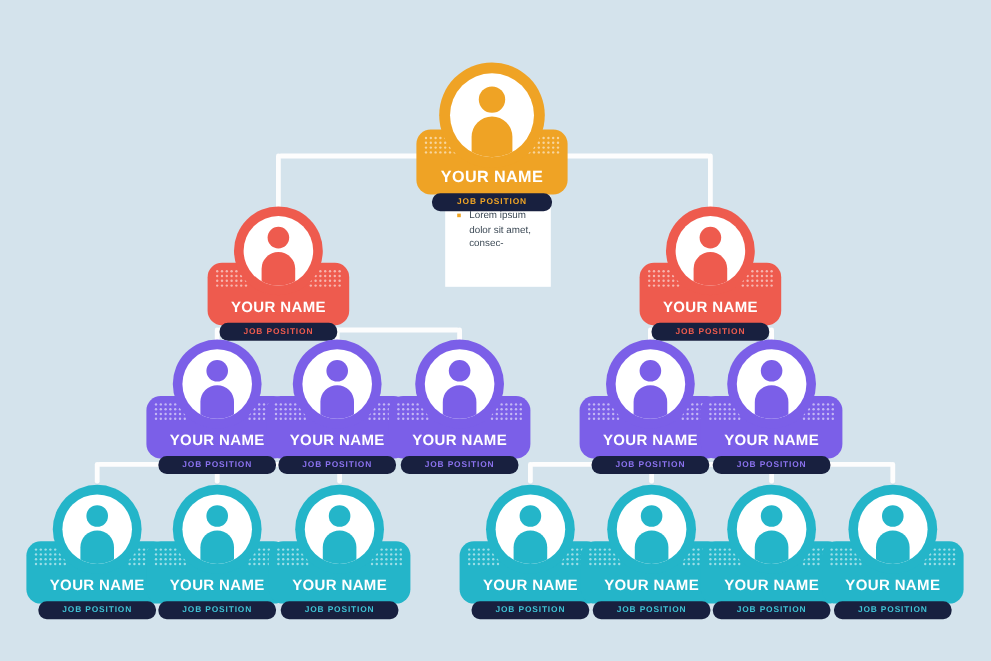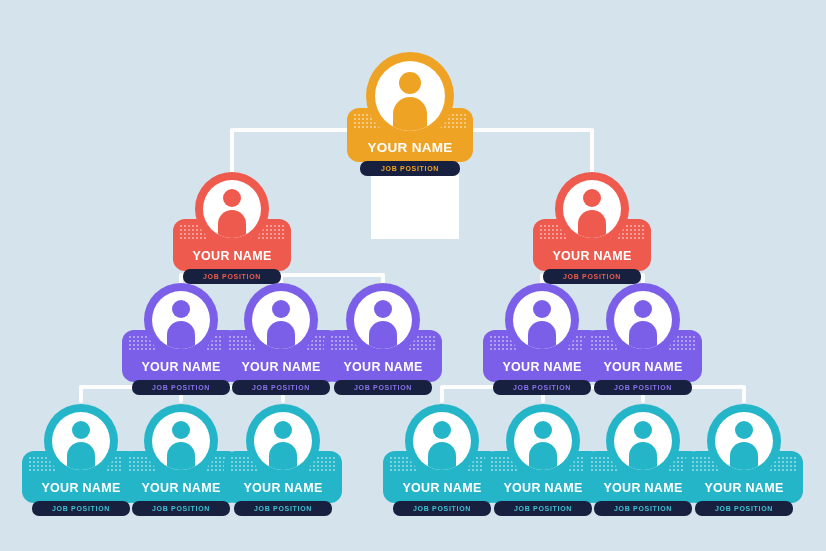--- a/index.html
+++ b/index.html
@@ -1341,16 +1341,17 @@
             </div>
           </div>
           <div class="cname">YOUR NAME</div>
           <div class="cjob" style="background: rgb(24, 32, 63); color: rgb(63, 194, 212);">JOB POSITION</div>
         </div>
       </div>
     </div>
   <div id="infobox-layer">
       <div class="infobox" style="left: 371px; top: 163px; width: 88px; height: 76px;">
         <ul>
+          <li>Lorem ipsum dolor sit amet, consec-</li>
         </ul>
       </div>
     </div>
 </div>
 
 </body></html>

